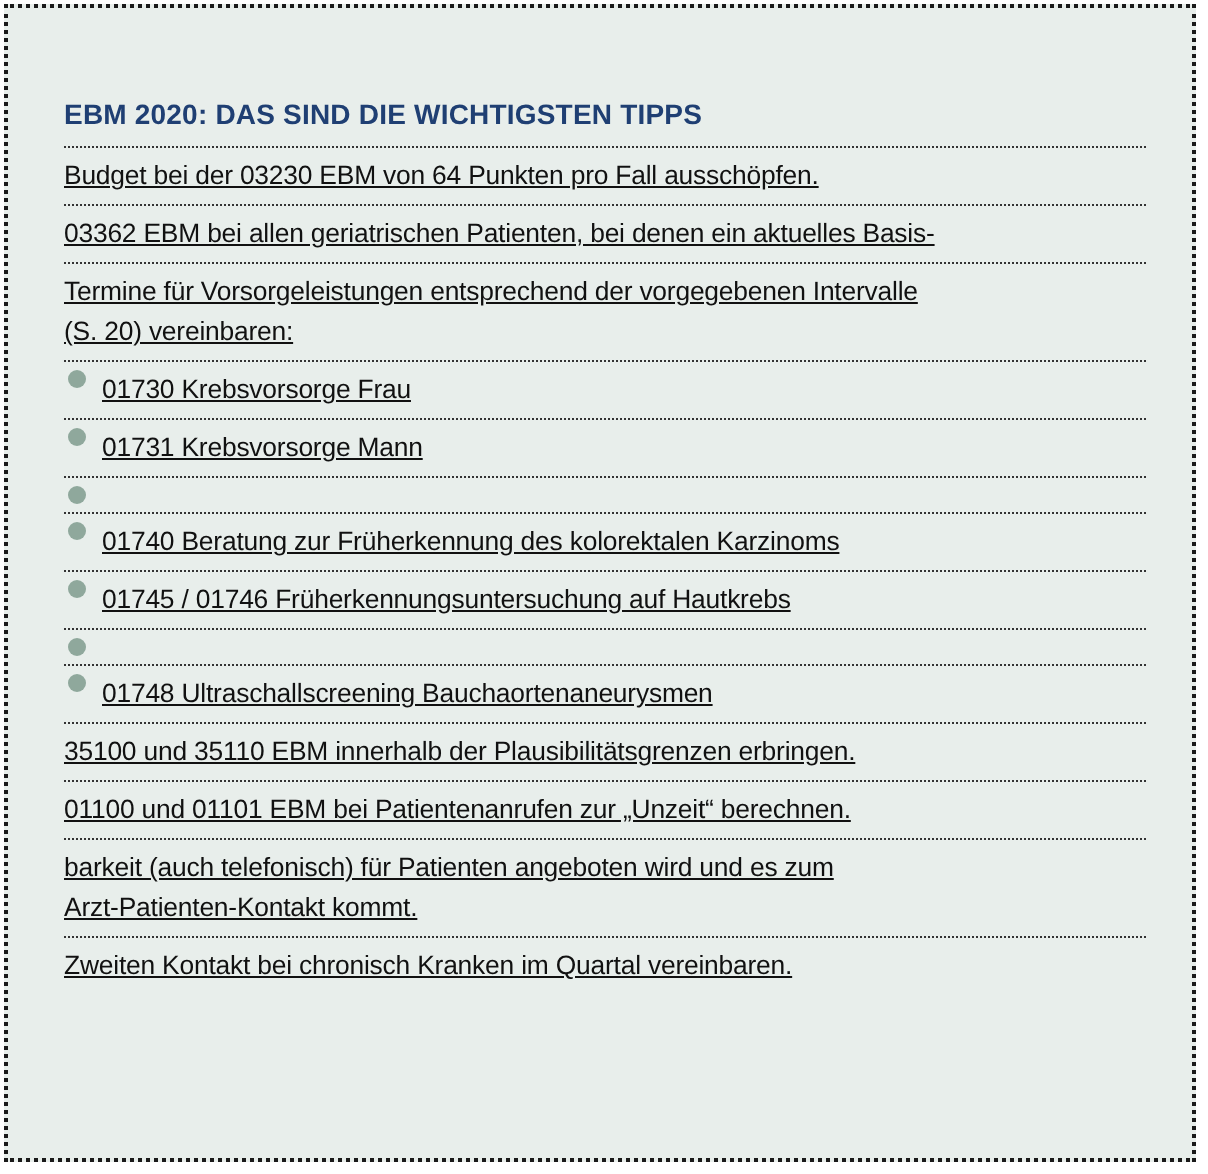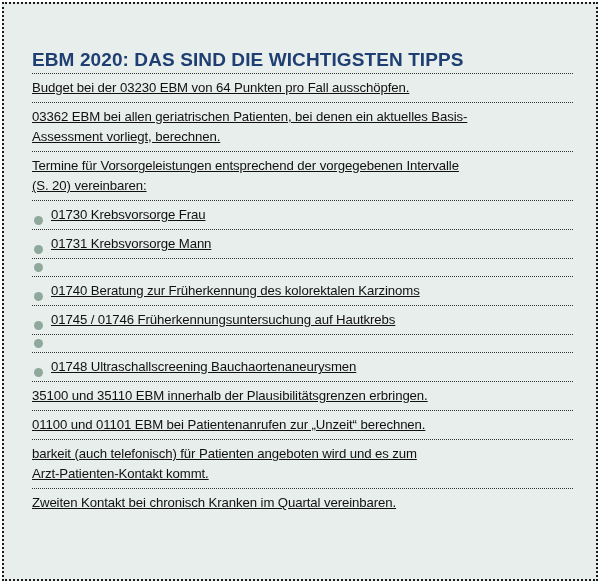--- a/index.html
+++ b/index.html
@@ -9,54 +9,53 @@
       position: relative; overflow: hidden;
     }
     .box {
       position: absolute; left: 2px; top: 2px; width: 596px; height: 579px;
       background: #e8eeeb;
       border: 2px dotted #1a1a1a;
       box-sizing: border-box;
     }
     .title {
       position: absolute; left: 28px; top: 45px;
-      font-size: 19px; font-weight: bold; color: #1f3f73;
+      font-size: 14px; font-weight: bold; color: #1f3f73;
       letter-spacing: 0.1px; white-space: nowrap;
     }
     .list { position: absolute; left: 28px; top: 69px; width: 541px; }
     .row {
       border-top: 1px dotted #333;
       padding: 4px 0 4px 0;
       font-size: 13.2px; color: #111;
       line-height: 20px;
       font-weight: 500;
       text-decoration: underline;
     }
-    .bullet-row { display: flex; align-items: flex-end; }
+    .bullet-row { display: flex; align-items: flex-start; }
     .dot {
       display: inline-block; width: 9px; height: 9px; border-radius: 50%;
       background: #8fa89c; margin: 0 8px 0 2px; flex: none;
     }
     .t { letter-spacing: -0.1px; }
   </style>
 </head>
 <body>
 
 <div class="box">
   <div class="title">EBM 2020: DAS SIND DIE WICHTIGSTEN TIPPS</div>
   <div class="list" id="list">
       <div class="row">
         <div>
           <div class="t">Budget bei der 03230 EBM von 64 Punkten pro Fall ausschöpfen.</div>
         </div>
       </div>
       <div class="row">
         <div>
           <div class="t">03362 EBM bei allen geriatrischen Patienten, bei denen ein aktuelles Basis-</div>
-          <div class="t">Assessment vorliegt, berechnen.</div>
         </div>
       </div>
       <div class="row">
         <div>
           <div class="t">Termine für Vorsorgeleistungen entsprechend der vorgegebenen Intervalle</div>
           <div class="t">(S. 20) vereinbaren:</div>
         </div>
       </div>
       <div class="row bullet-row">
         <span class="dot"></span>

